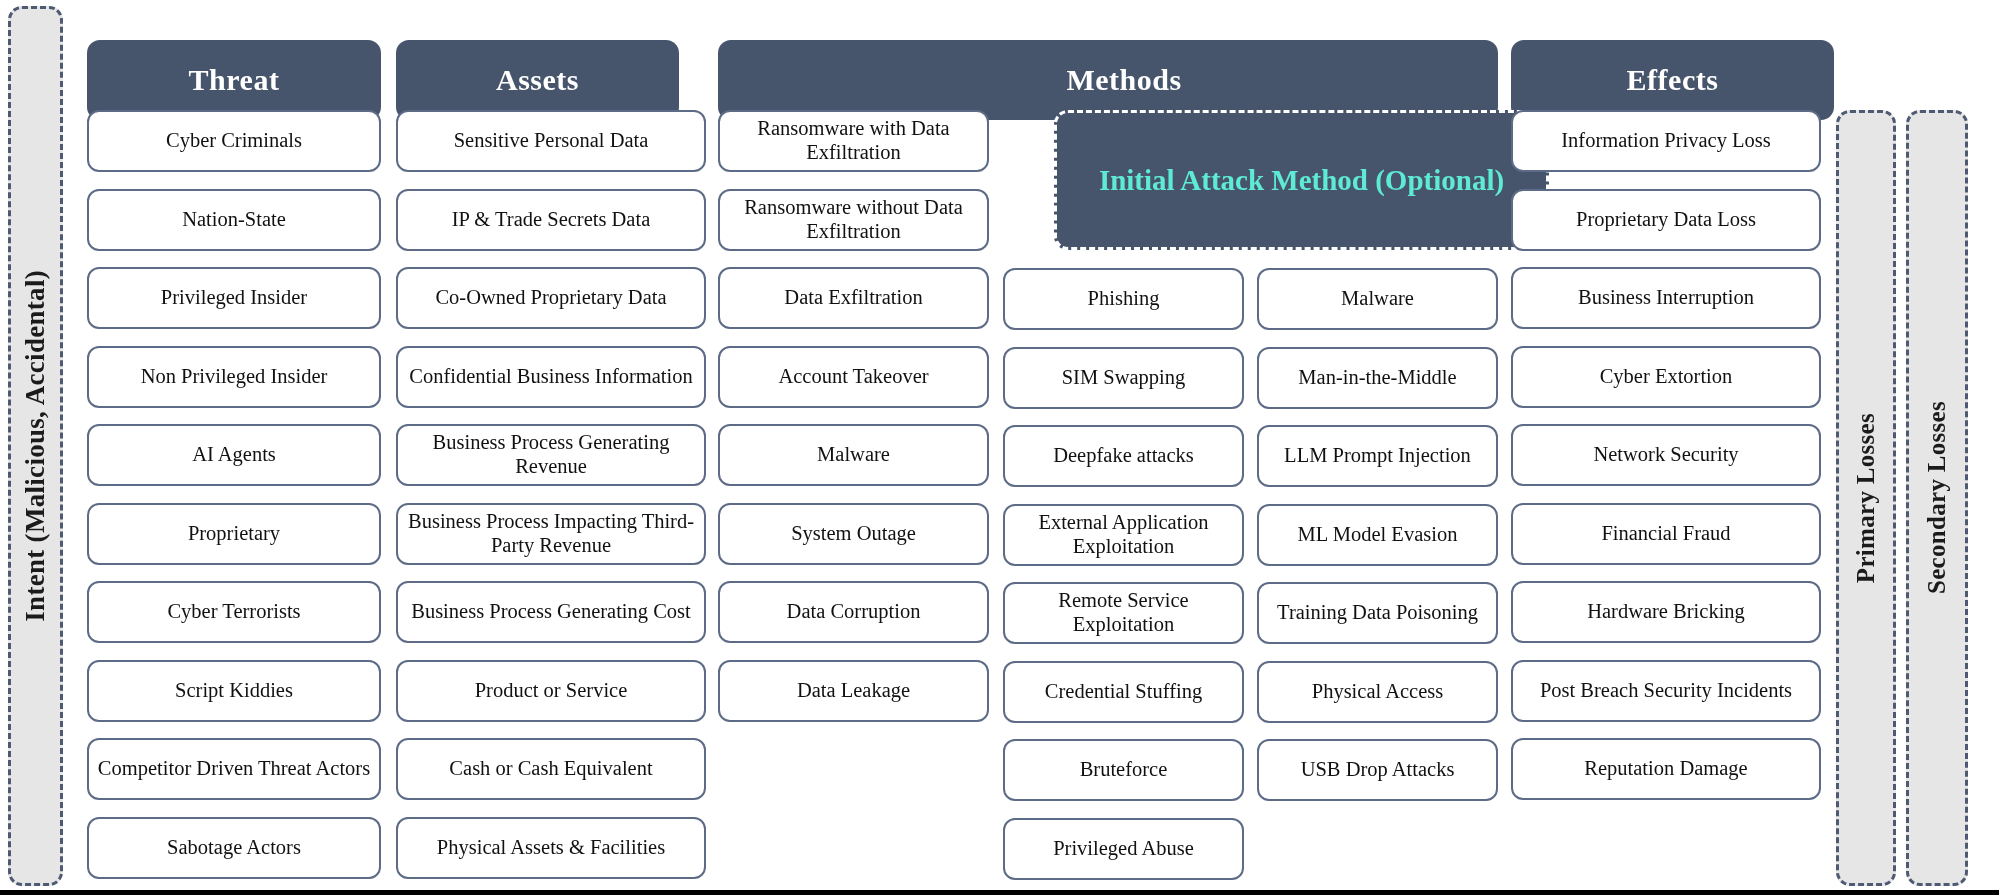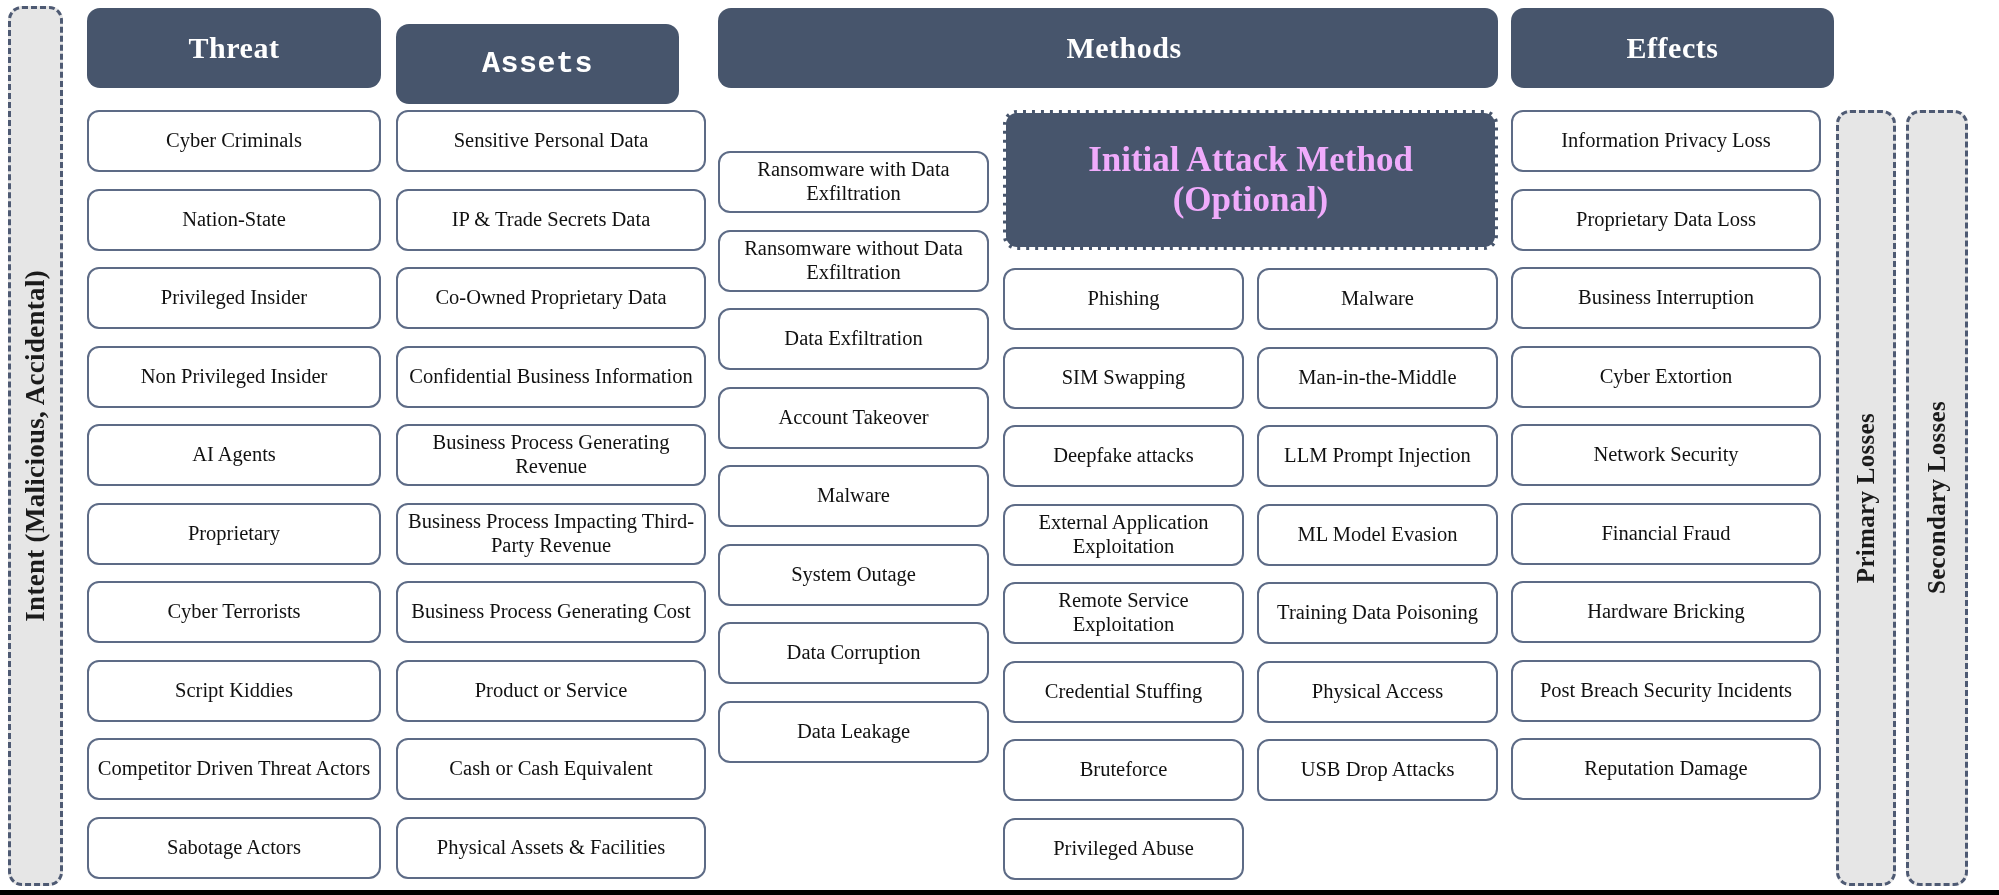--- a/index.html
+++ b/index.html
@@ -51,39 +51,40 @@
     position: absolute;
     background: #47556c;
     border-radius: 13px;
     color: #ffffff;
     font-weight: bold;
     font-size: 30px;
     display: flex;
     align-items: center;
     justify-content: center;
     letter-spacing: 0.5px;
+    margin-top: 32px;
   }
   #hdr-threat  { left: 87px;   top: 8px; width: 294px; height: 80px; }
-  #hdr-assets  { left: 396px;  top: 24px; width: 283px; height: 80px; font-family: Liberation Mono, monospace; }
+  #hdr-assets  { left: 396px;  top: 8px; width: 283px; height: 80px; }
   #hdr-methods { left: 718px;  top: 8px; width: 780px; height: 80px; padding-left: 32px; }
   #hdr-effects { left: 1511px; top: 8px; width: 323px; height: 80px; }
 
   
   #initial-attack {
     position: absolute;
-    left: 1003px;
+    left: 1054px;
     top: 110px;
     width: 495px;
     height: 140px;
     background: #47556c;
     border: 3px dashed #ffffff;
     border-radius: 14px;
-    color: #f0abfc;
+    color: #5eead4;
     font-weight: bold;
-    font-size: 35px;
+    font-size: 29px;
     display: flex;
     align-items: center;
     justify-content: center;
     text-align: center;
   }
 
   
   .card {
     position: absolute;
     background: #ffffff;
@@ -97,21 +98,21 @@
     font-size: 20.5px;
     line-height: 1.15;
     padding: 2px 7px;
   }
 
   .col-stack { position: absolute; }
 
   
   #col-threat  { left: 87px;   top: 110px; width: 294px; }
   #col-assets  { left: 396px;  top: 110px; width: 310px; }
-  #col-m1      { left: 718px;  top: 110px; width: 271px; margin-top: 41px; }
+  #col-m1      { left: 718px;  top: 110px; width: 271px; }
   #col-m2      { left: 1003px; top: 268px; width: 241px; }
   #col-m3      { left: 1257px; top: 268px; width: 241px; }
   #col-effects { left: 1511px; top: 110px; width: 310px; }
 
   .col-stack .card {
     position: relative;
     left: 0;
     width: 100%;
     height: 62px;
     margin-bottom: 16.5px;

